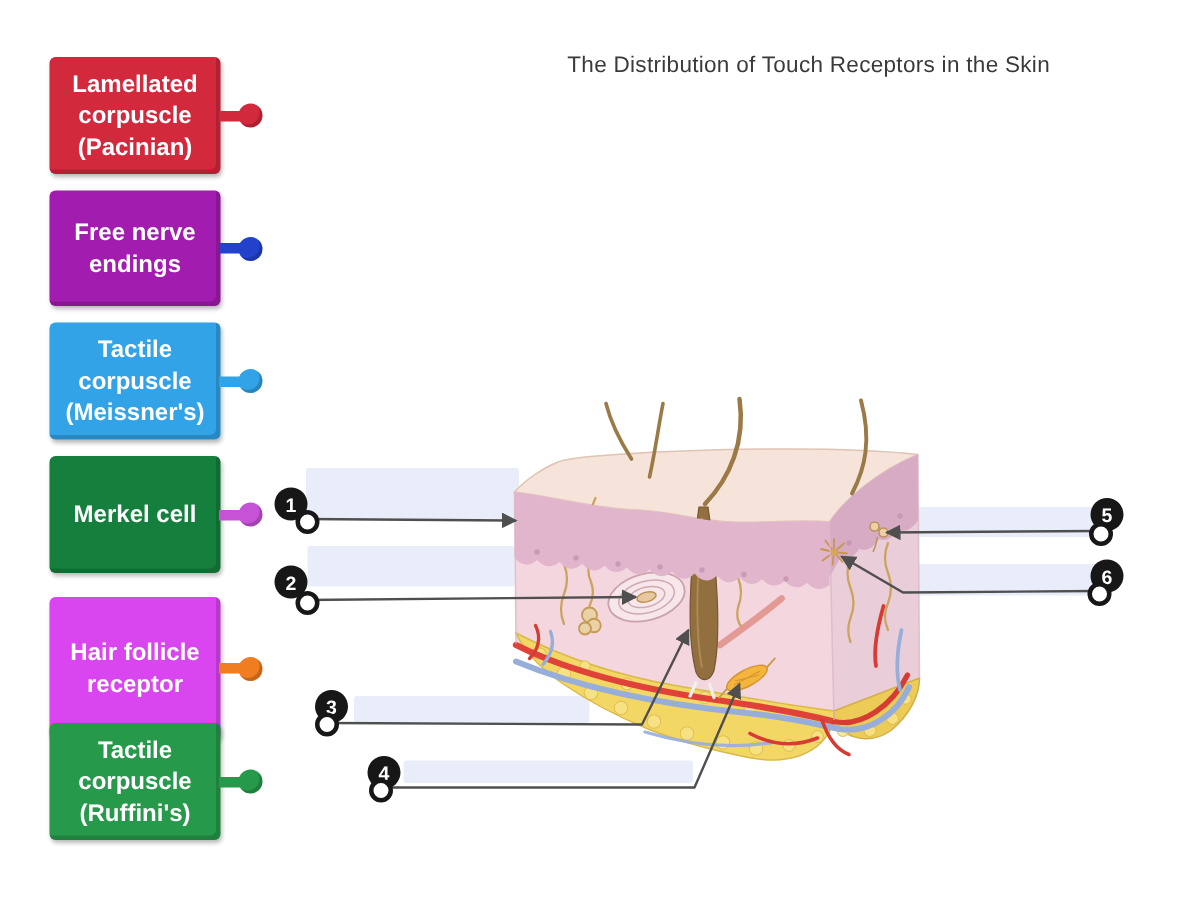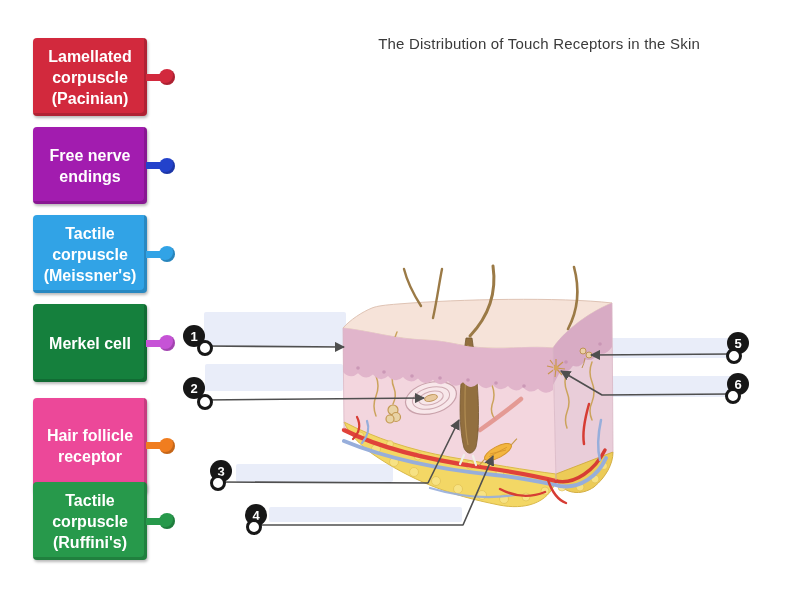--- a/index.html
+++ b/index.html
@@ -52,21 +52,21 @@
 corpuscle
 (Meissner's)</span>
     <span class="stem" style="background-color: rgb(49, 163, 230);"></span>
     <span class="knob" style="background-color: rgb(49, 163, 230);"></span>
   </div>
   <div class="label" style="top: 304px; height: 78px; background-color: #15803d;">
     <span>Merkel cell</span>
     <span class="stem" style="background-color: rgb(198, 83, 214);"></span>
     <span class="knob" style="background-color: rgb(198, 83, 214);"></span>
   </div>
-  <div class="label" style="top: 398px; height: 95px; background-color: #ec4899;">
+  <div class="label" style="top: 398px; height: 95px; background-color: #d946ef;">
     <span>Hair follicle
 receptor</span>
     <span class="stem" style="background-color: rgb(240, 125, 31);"></span>
     <span class="knob" style="background-color: rgb(240, 125, 31);"></span>
   </div>
   <div class="label" style="top: 482px; height: 78px; background-color: rgb(39, 153, 75);">
     <span>Tactile
 corpuscle
 (Ruffini's)</span>
     <span class="stem" style="background-color: rgb(39, 153, 75);"></span>

